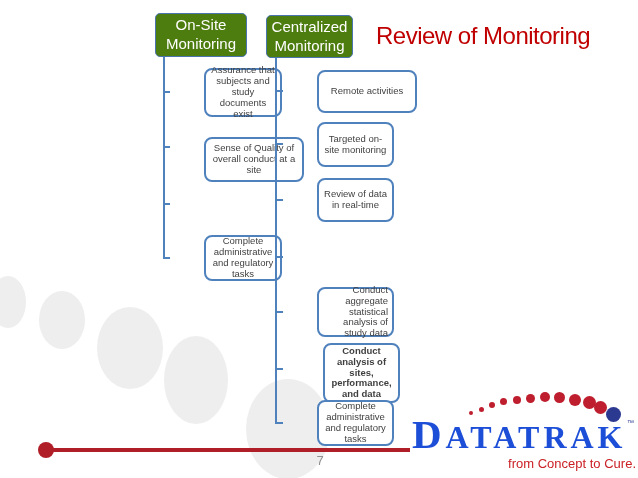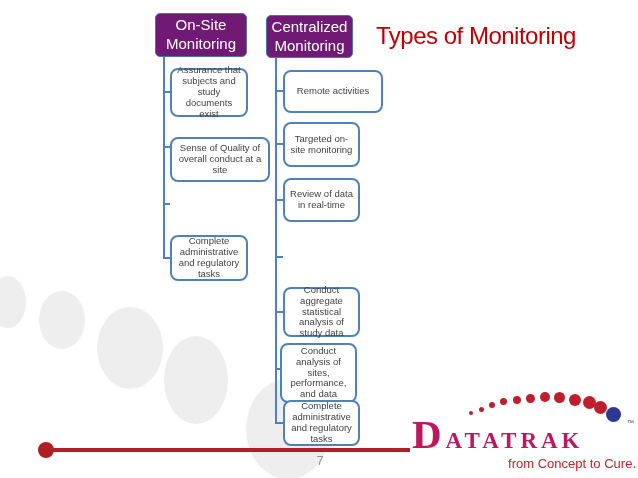--- a/index.html
+++ b/index.html
@@ -32,21 +32,21 @@
     width: 230px;
     color: #c00000;
     font-size: 24px;
     letter-spacing: -0.5px;
     font-weight: 400;
   }
 
   
   .hdr-box {
     position: absolute;
-    background: #701a75;
+    background: #4d7c0f;
     border: 1px solid #4a74ad;
     border-radius: 5px;
     color: #ffffff;
     font-size: 15px;
     line-height: 1.25;
     display: flex;
     align-items: center;
     justify-content: center;
     text-align: center;
   }
@@ -58,20 +58,21 @@
     border: 2px solid #4f81bd;
     border-radius: 8px;
     color: #3f3f3f;
     font-size: 9.5px;
     line-height: 1.15;
     display: flex;
     align-items: center;
     justify-content: center;
     text-align: center;
     padding: 2px 4px;
+    margin-left: 34px;
   }
 
   
   .vline { position: absolute; width: 2px; background: #4f81bd; }
   .tick  { position: absolute; height: 2px; background: #4f81bd; }
 
   
   .footer-line {
     position: absolute;
     left: 46px; top: 448px;
@@ -96,24 +97,24 @@
 
   
   .logo-dot { position: absolute; border-radius: 50%; background: #be1e2d; }
   .logo-dot.blue { background: #2b3990; }
   .logo-brand {
     position: absolute;
     left: 412px; top: 416px;
     width: 222px;
     font-family: "Liberation Serif", serif;
     font-weight: bold;
-    font-size: 23px;
+    font-size: 32px;
     line-height: 37px;
     letter-spacing: 4px;
-    color: #be185d;
+    color: #1d4ed8;
     white-space: nowrap;
   }
   .logo-brand::first-letter { font-size: 41px; }
   .logo-tm {
     position: absolute;
     left: 627px; top: 419px;
     font-size: 7px;
     color: #2b3990;
   }
   .logo-tagline {
@@ -131,21 +132,21 @@
 <div class="slide">
 
   <div class="bg-circle" style="left:-10px; top:276px; width:36px; height:52px;"></div>
   <div class="bg-circle" style="left:39px;  top:291px; width:46px; height:58px;"></div>
   <div class="bg-circle" style="left:97px;  top:307px; width:66px; height:82px;"></div>
   <div class="bg-circle" style="left:164px; top:336px; width:64px; height:88px;"></div>
   <div class="bg-circle" style="left:246px; top:379px; width:84px; height:100px;"></div>
 
   <div class="layer">
 
-    <div class="slide-title">Types of Monitoring</div>
+    <div class="slide-title">Review of Monitoring</div>
 
     <div class="hdr-box" style="left:155px; top:13px; width:92px; height:44px;">On-Site Monitoring</div>
 
     <div class="vline" style="left:163px; top:57px; height:201px;"></div>
     <div class="tick" style="left:163px; top:91px;  width:7px;"></div>
     <div class="tick" style="left:163px; top:146px; width:7px;"></div>
     <div class="tick" style="left:163px; top:203px; width:7px;"></div>
     <div class="tick" style="left:163px; top:257px; width:7px;"></div>
 
     <div class="node-box" style="left:170px; top:68px;  width:78px; height:49px;">Assurance that subjects and study documents exist</div>
@@ -159,22 +160,22 @@
     <div class="tick" style="left:275px; top:143px; width:8px;"></div>
     <div class="tick" style="left:275px; top:199px; width:8px;"></div>
     <div class="tick" style="left:275px; top:256px; width:8px;"></div>
     <div class="tick" style="left:275px; top:311px; width:8px;"></div>
     <div class="tick" style="left:275px; top:368px; width:8px;"></div>
     <div class="tick" style="left:275px; top:422px; width:8px;"></div>
 
     <div class="node-box" style="left:283px; top:70px;  width:100px; height:43px;">Remote activities</div>
     <div class="node-box" style="left:283px; top:122px; width:77px; height:45px;">Targeted on-site monitoring</div>
     <div class="node-box" style="left:283px; top:178px; width:77px; height:44px;">Review of data in real-time</div>
-    <div class="node-box" style="left:283px; top:287px; width:77px; height:50px;">Conduct aggregate statistical analysis of study data</div>
-    <div class="node-box" style="left:280px; top:343px; width:77px; height:60px;">Conduct analysis of sites, performance, and data</div>
+    <div class="node-box" style="left:283px; top:287px; width:77px; height:50px;text-align:right;">Conduct aggregate statistical analysis of study data</div>
+    <div class="node-box" style="left:289px; top:343px; width:77px; height:60px;font-weight:bold;">Conduct analysis of sites, performance, and data</div>
     <div class="node-box" style="left:283px; top:400px; width:77px; height:46px;">Complete administrative and regulatory tasks</div>
 
     <div class="footer-dot"></div>
     <div class="footer-line"></div>
     <div class="page-number">7</div>
 
     <div>
       <span class="logo-dot" style="left:469px; top:411px; width:4px;  height:4px;"></span>
       <span class="logo-dot" style="left:479px; top:407px; width:5px;  height:5px;"></span>
       <span class="logo-dot" style="left:489px; top:402px; width:6px;  height:6px;"></span>

